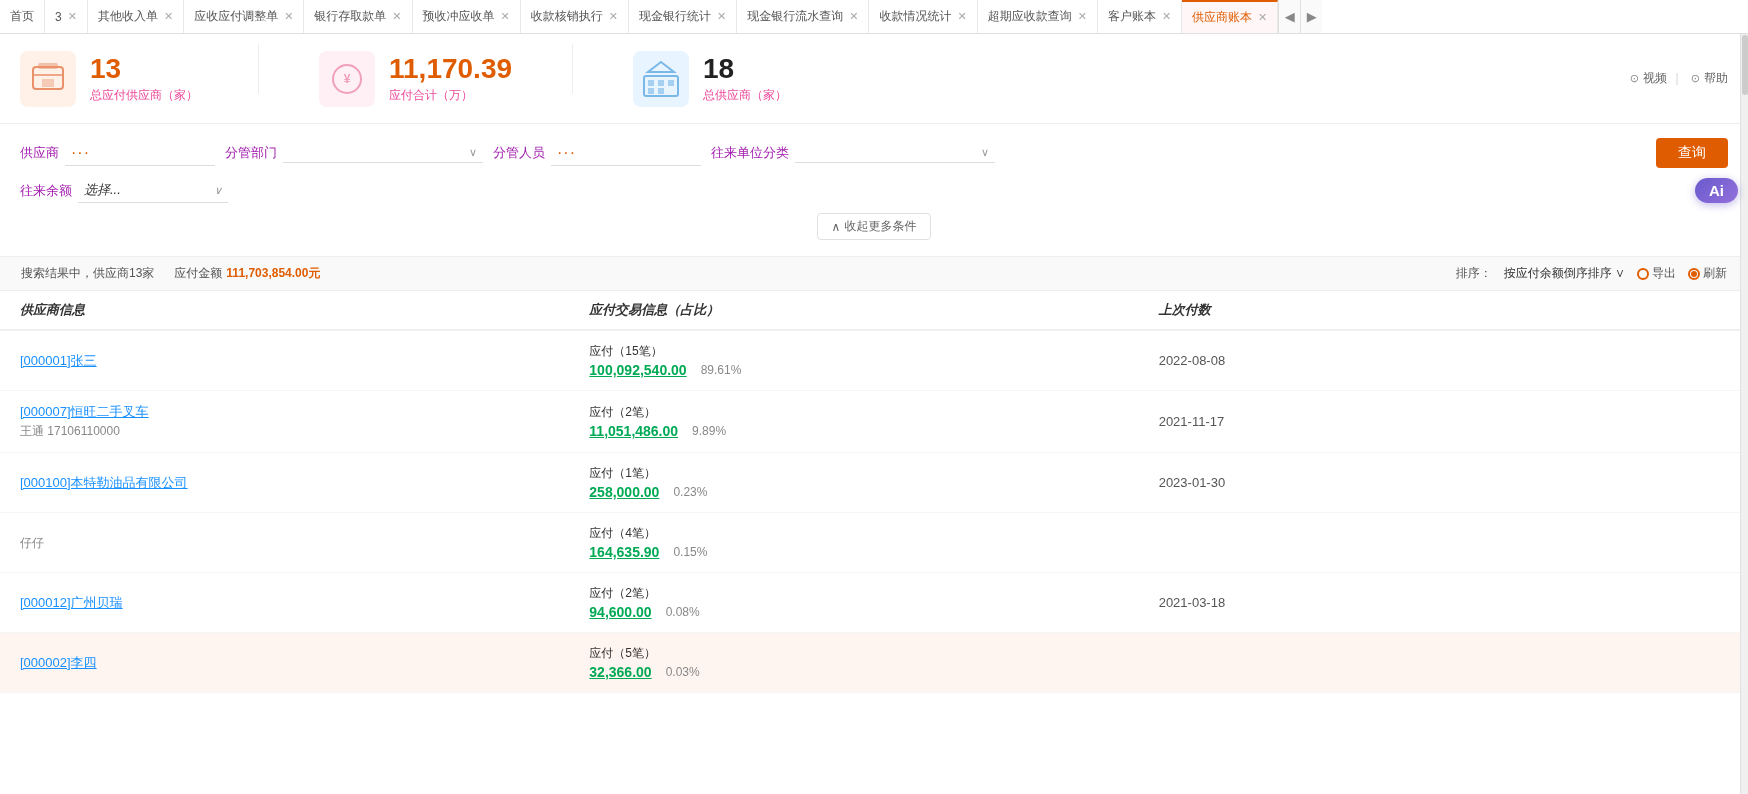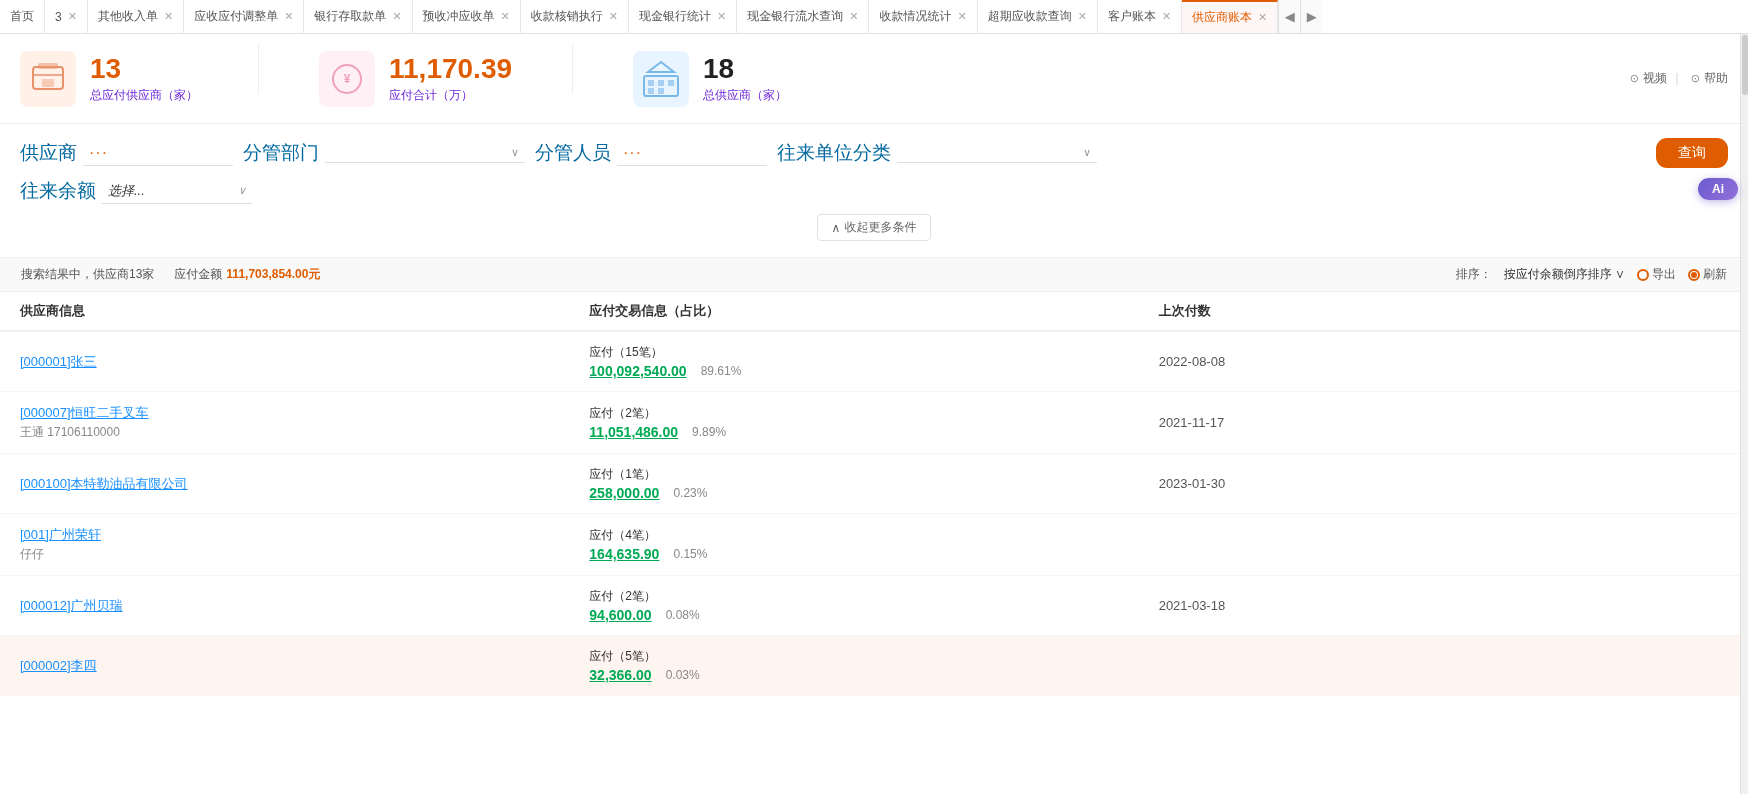--- a/index.html
+++ b/index.html
@@ -35,54 +35,54 @@
       display: flex; align-items: center; margin-right: 60px;
     }
     .stat-icon {
       width: 56px; height: 56px; margin-right: 14px; display: flex; align-items: center; justify-content: center;
       border-radius: 8px; overflow: hidden;
     }
     .stat-icon.orange { background: #fff0e8; }
     .stat-icon.pink { background: #fff0f5; }
     .stat-icon.blue { background: #e8f4ff; }
     .stat-text .number { font-size: 28px; font-weight: bold; color: #e05c00; }
-    .stat-text .label { font-size: 12px; color: #6d28d9; margin-top: 2px; }
+    .stat-text .label { font-size: 12px; color: #ec4899; margin-top: 2px; }
     .stat-divider { width: 1px; height: 50px; background: #eee; margin-right: 60px; }
     .top-right-links {
       margin-left: auto; display: flex; align-items: center; font-size: 12px; color: #666;
     }
     .top-right-links span { margin: 0 4px; color: #ccc; }
     .top-right-links a { color: #666; cursor: pointer; }
 
     
     .ai-btn {
       position: fixed; right: 10px; top: 178px;
       background: linear-gradient(135deg, #6a5acd, #9370db);
       color: #fff; border-radius: 20px; padding: 4px 14px;
-      font-size: 12px; font-weight: bold; cursor: pointer;
+      font-size: 15px; font-weight: bold; cursor: pointer;
       box-shadow: 0 2px 8px rgba(100,80,200,0.4);
       z-index: 100;
     }
 
     
     .filter-area {
       background: #fff; padding: 14px 20px 8px; border-bottom: 1px solid #eee;
     }
     .filter-row { display: flex; align-items: center; margin-bottom: 10px; flex-wrap: wrap; gap: 10px; }
     .filter-item { display: flex; align-items: center; gap: 6px; }
-    .filter-label { font-size: 19px; color: #0369a1; white-space: nowrap; }
+    .filter-label { font-size: 13px; color: #a21caf; white-space: nowrap; }
     .filter-select-btn {
       display: flex; align-items: center; gap: 4px;
       border: none; border-bottom: 1px solid #ddd; padding: 3px 6px;
       background: transparent; cursor: pointer; min-width: 150px; font-size: 13px; color: #333;
     }
     .filter-select-btn .dots { color: #e05c00; font-size: 16px; letter-spacing: 1px; }
     .filter-select-btn .arrow { color: #999; font-size: 11px; margin-left: auto; }
     .search-btn {
-      background: #e05c00; color: #fff; border: none; border-radius: 11px;
+      background: #e05c00; color: #fff; border: none; border-radius: 4px;
       padding: 6px 22px; font-size: 14px; cursor: pointer; margin-left: auto;
     }
     .collapse-btn {
       display: flex; align-items: center; justify-content: center; gap: 4px;
       background: #fff; border: 1px solid #e0e0e0; border-radius: 4px;
       padding: 4px 14px; font-size: 12px; color: #666; cursor: pointer;
       margin: 0 auto 8px;
     }
 
     
@@ -103,21 +103,21 @@
     }
     .radio-circle.filled::after {
       content: ''; width: 6px; height: 6px; background: #e05c00; border-radius: 50%;
     }
 
     
     .table-area { background: #fff; }
     .table-header {
       display: grid; grid-template-columns: 1fr 1fr 1fr;
       padding: 10px 20px; border-bottom: 2px solid #f0f0f0;
-      font-size: 13px; font-weight: bold; color: #333;
+      font-size: 13px; font-weight: bold; color: #333; font-style: italic;
     }
     .table-row {
       display: grid; grid-template-columns: 1fr 1fr 1fr;
       padding: 12px 20px; border-bottom: 1px solid #f5f5f5;
       align-items: center;
     }
     .table-row.highlighted { background: #fff5f0; }
     .supplier-link { color: #1890ff; text-decoration: underline; cursor: pointer; font-size: 13px; }
     .supplier-sub { font-size: 12px; color: #888; margin-top: 2px; }
     .trans-label { font-size: 12px; color: #333; }
@@ -384,23 +384,20 @@
           <span class="trans-pct">0.23%</span>
         </div>
       </div>
       <div>
         <span class="last-pay">2023-01-30</span>
       </div>
     </div>
 
     <div class="table-row">
       <div>
-        <div>
-          <a class="supplier-link">[001]广州荣轩</a>
-        </div>
         <div class="supplier-sub">仔仔</div>
       </div>
       <div>
         <div class="trans-label">应付（4笔）</div>
         <div class="trans-row">
           <a class="trans-amount">164,635.90</a>
           <span class="trans-pct">0.15%</span>
         </div>
       </div>
       <div>

